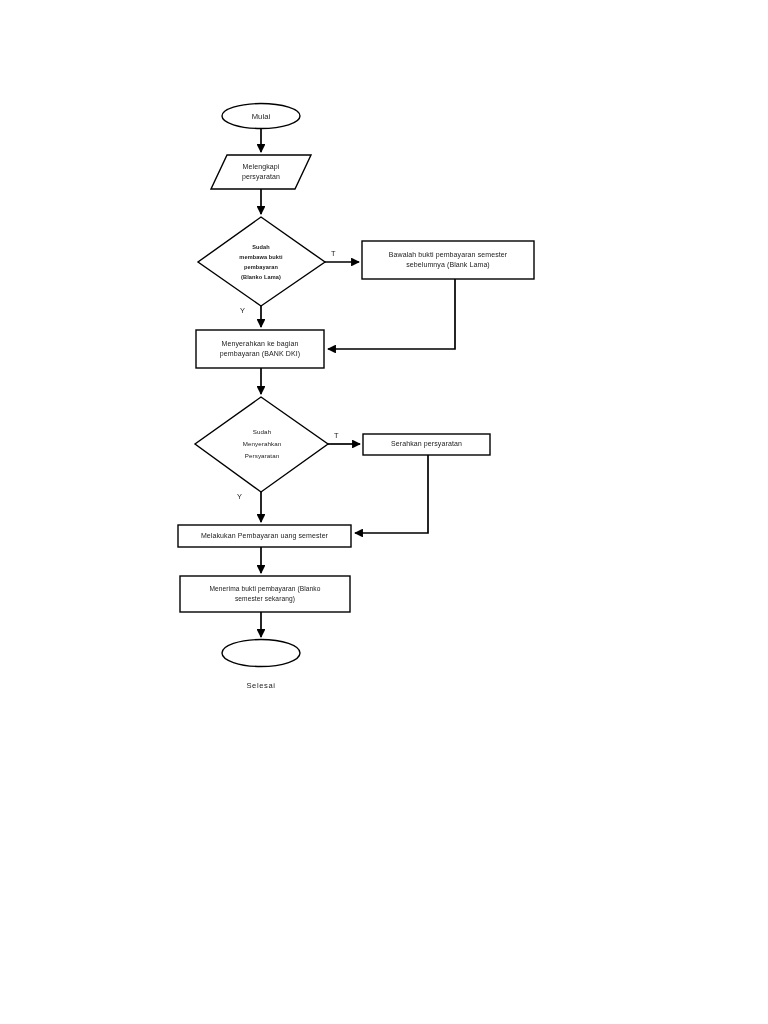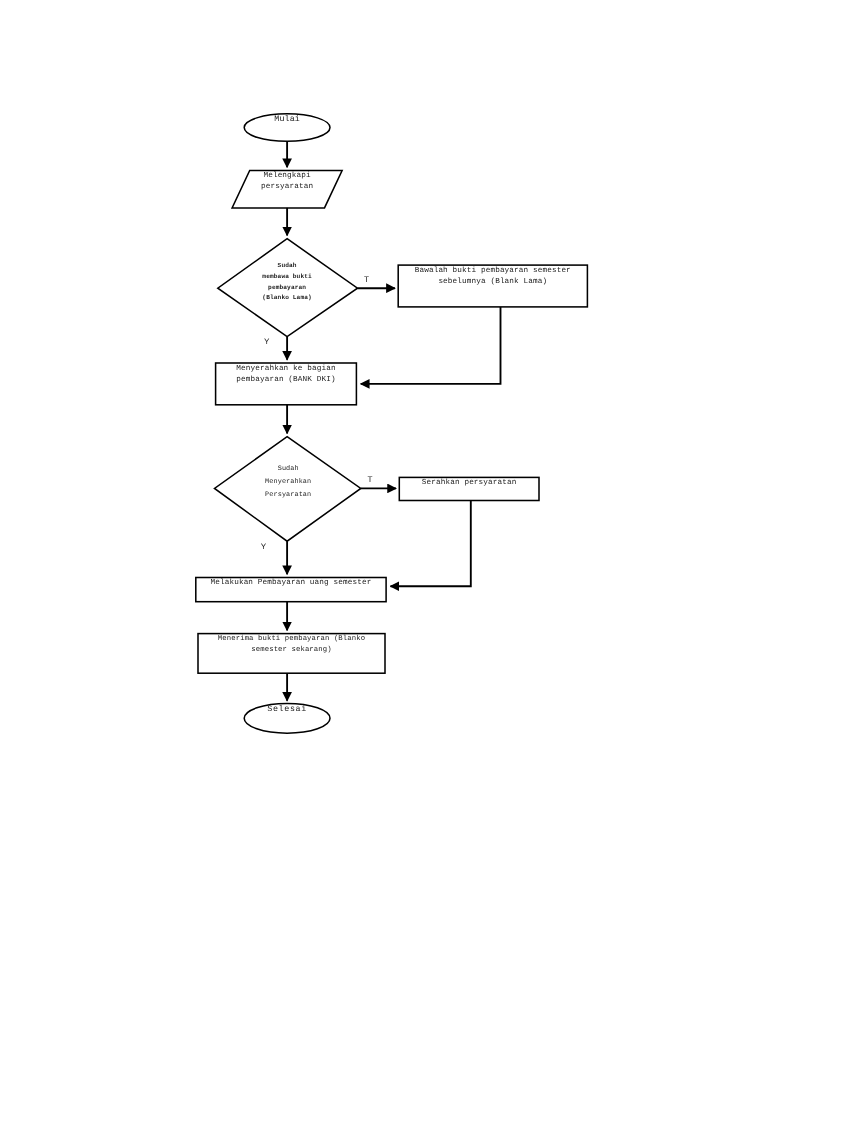--- a/index.html
+++ b/index.html
@@ -39,27 +39,26 @@
   .conn {
     stroke: #000000;
     stroke-width: 1.7;
     fill: none;
   }
   .node-label {
     position: absolute;
     display: flex;
     flex-direction: column;
     align-items: center;
-    justify-content: flex-start;
+    justify-content: center;
     text-align: center;
     pointer-events: none;
     color: #1a1a1a;
     line-height: 1.45;
     letter-spacing: 0.1px;
-    font-family: Liberation Mono, monospace;
   }
   .node-label span {
     display: block;
     white-space: nowrap;
   }
   .lbl-terminal { font-size: 7.6px; }
   .lbl-io       { font-size: 7.0px; }
   .lbl-decision { font-size: 5.6px; font-weight: 700; line-height: 1.75; }
   .lbl-decision2{ font-size: 6.2px; line-height: 1.9; }
   .lbl-process  { font-size: 7.0px; }
@@ -164,21 +163,21 @@
 
   <div class="node-label lbl-process" style="left:178px; top:525px; width:173px; height:22px;">
     <span>Melakukan Pembayaran uang  semester</span>
   </div>
 
   <div class="node-label lbl-process-sm" style="left:180px; top:576px; width:170px; height:36px;">
     <span>Menerima bukti  pembayaran (Blanko</span>
     <span>semester sekarang)</span>
   </div>
 
-  <div class="node-label lbl-terminal" style="left:222px; top:640px; width:78px; height:27px; letter-spacing:0.6px;">
+  <div class="node-label lbl-terminal" style="left:222px; top:672px; width:78px; height:27px; letter-spacing:0.6px;">
     <span>Selesai</span>
   </div>
 
   <div class="edge-label" style="left:331px; top:249px;">T</div>
 
   <div class="edge-label" style="left:240px; top:306px;">Y</div>
 
   <div class="edge-label" style="left:334px; top:431px;">T</div>
 
   <div class="edge-label" style="left:237px; top:492px;">Y</div>

